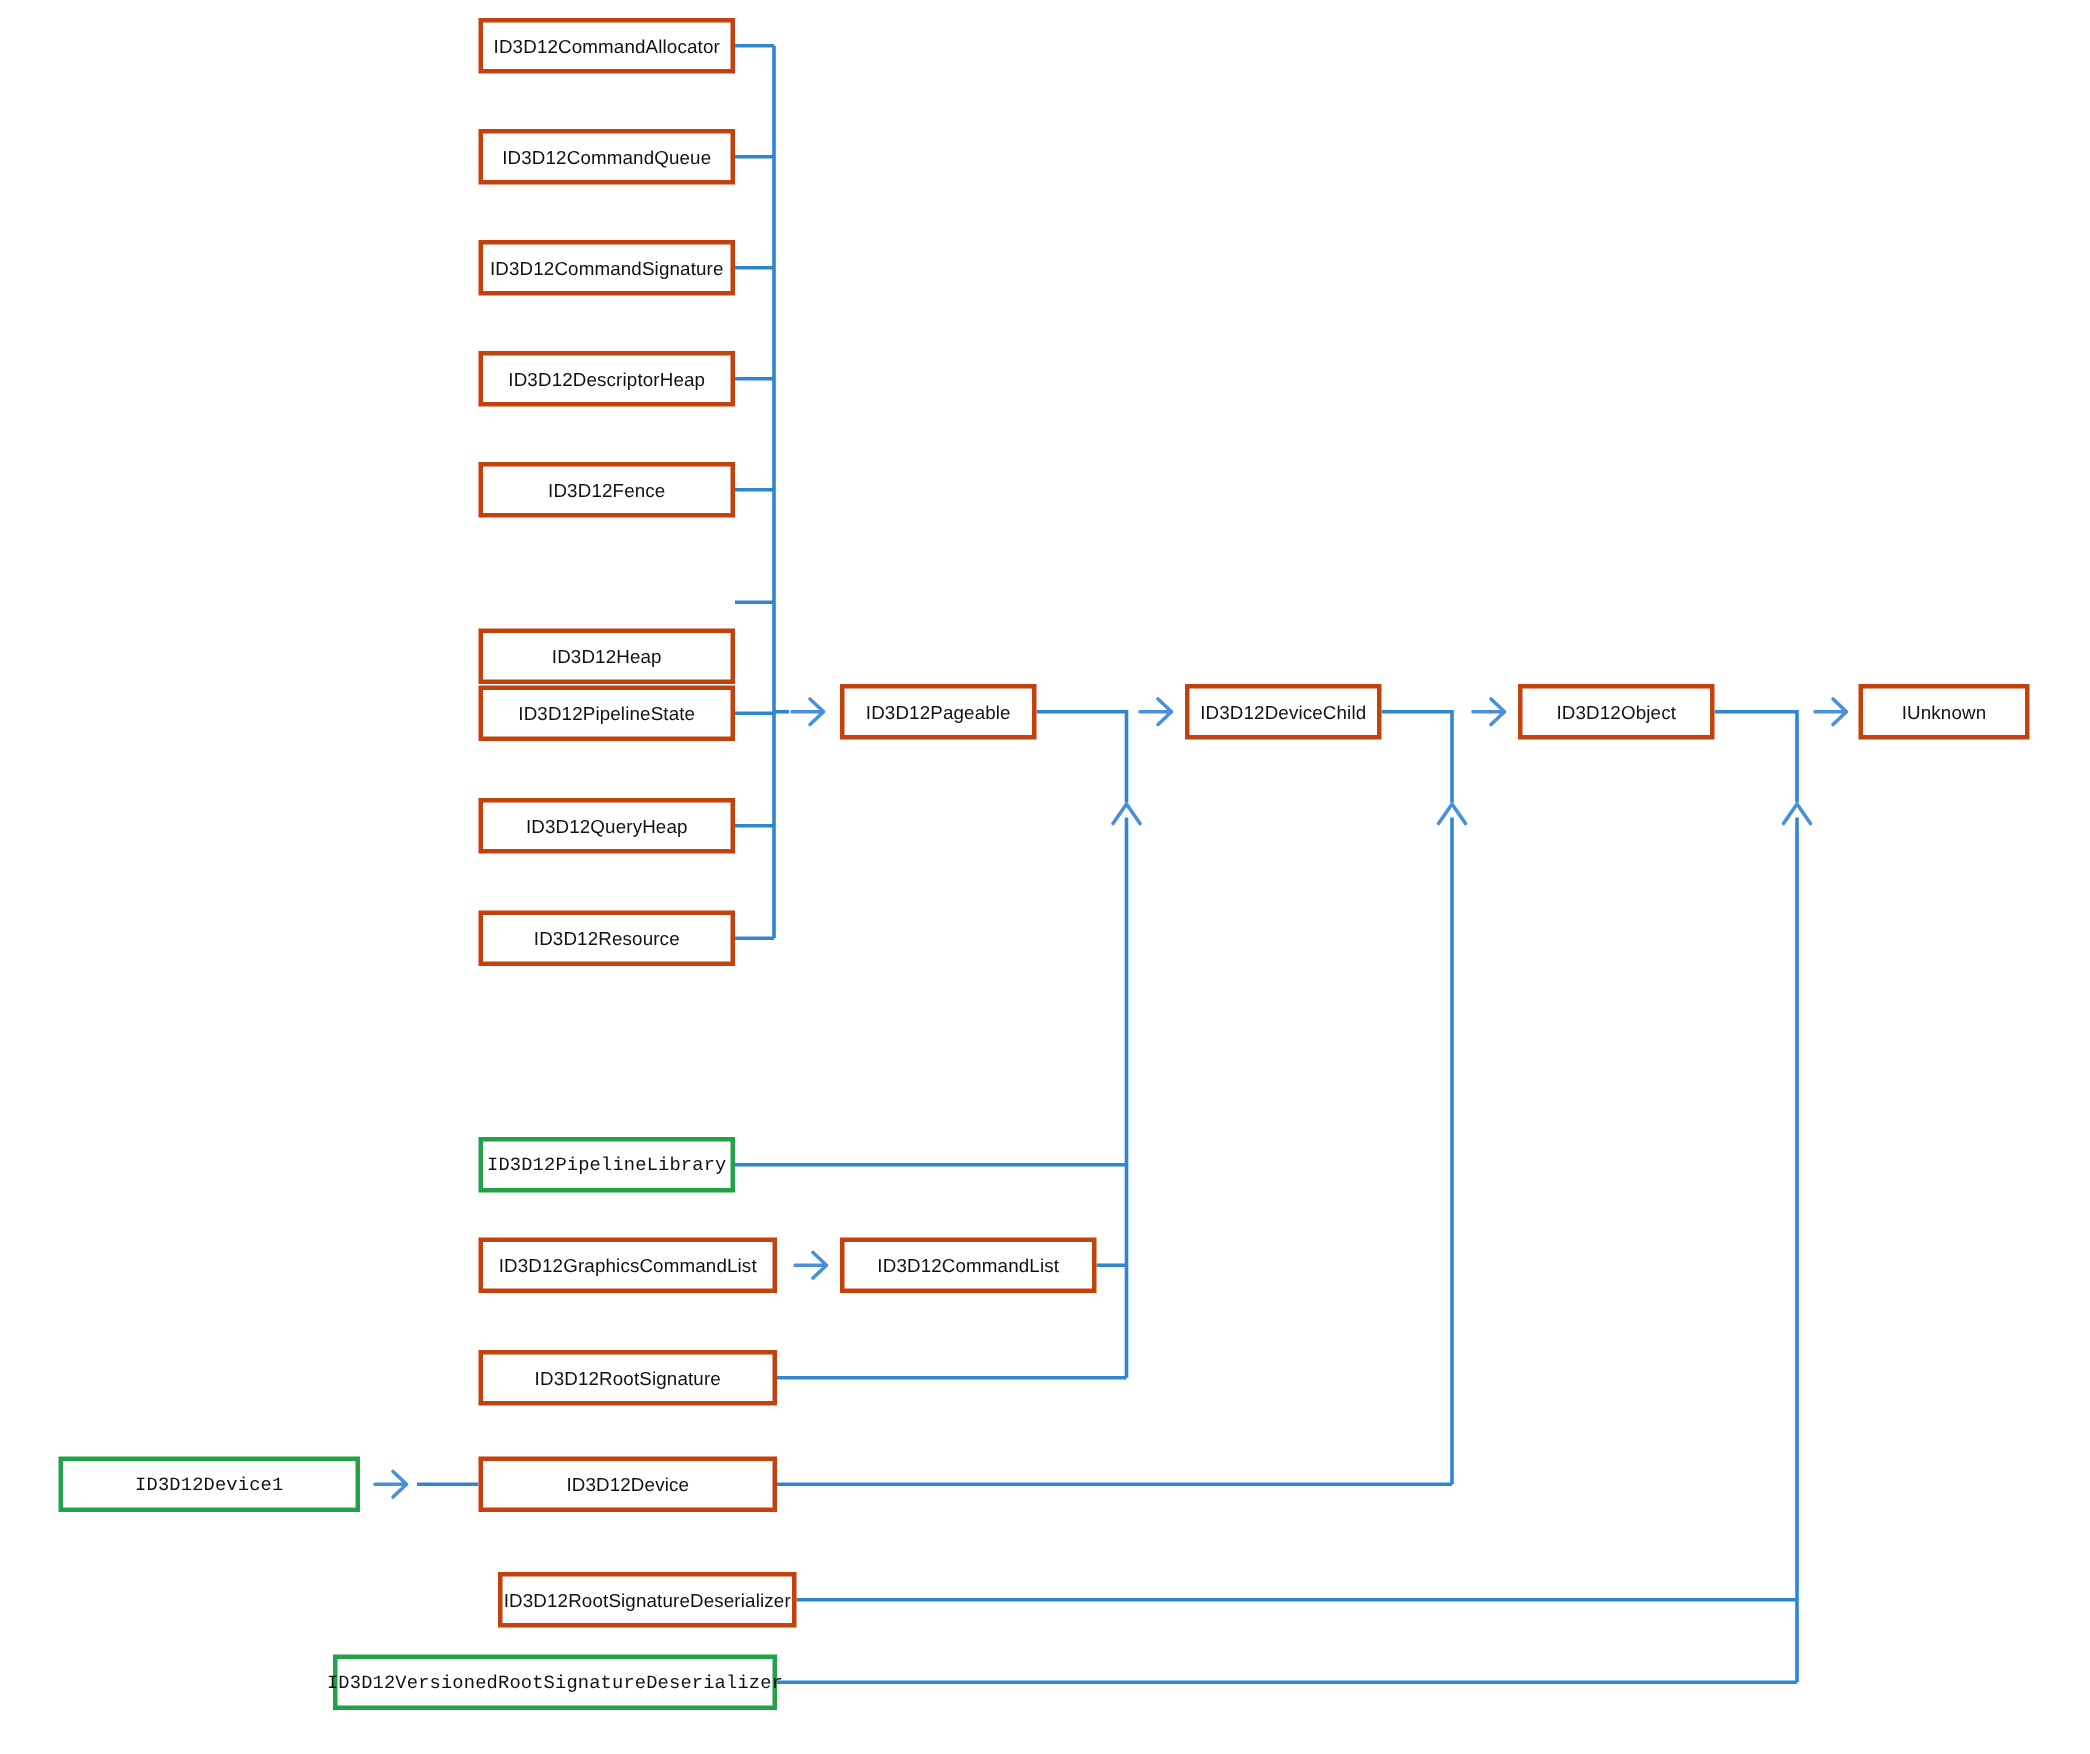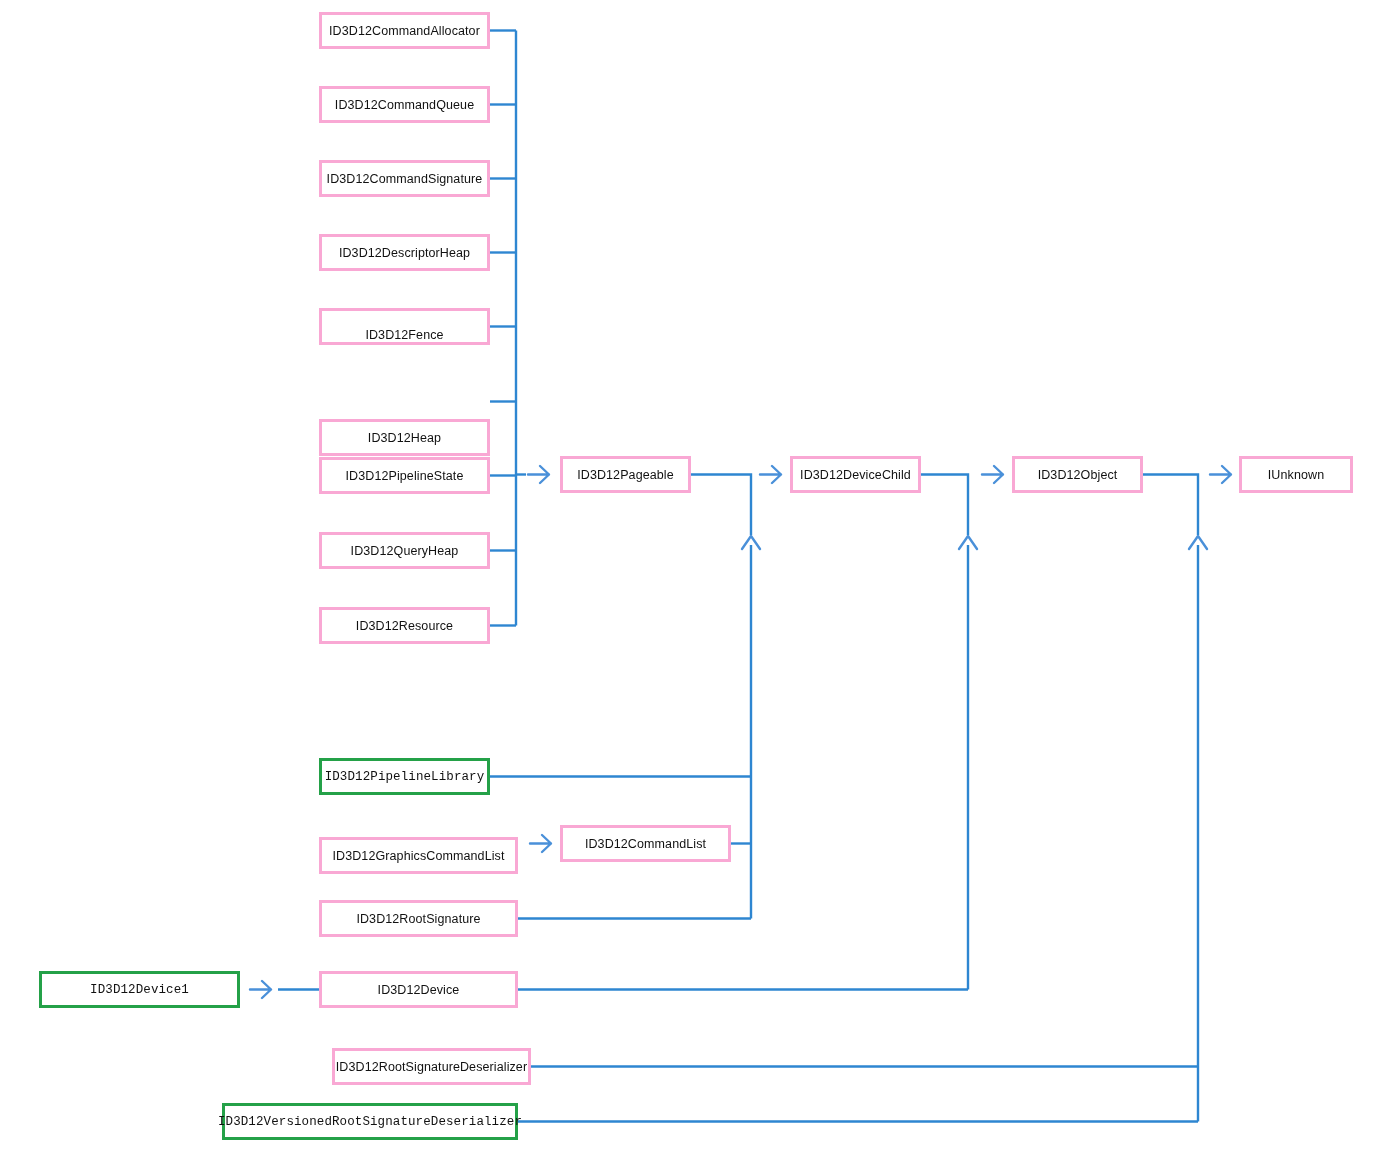--- a/index.html
+++ b/index.html
@@ -22,21 +22,21 @@
     left: 0;
     top: 0;
     width: 1393px;
     height: 1169px;
     pointer-events: none;
   }
   .node {
     position: absolute;
     box-sizing: border-box;
     background: #ffffff;
-    border: 3px solid #f9a8d4;
+    border: 3px solid #c2410c;
     display: flex;
     align-items: center;
     justify-content: center;
     font-size: 12.5px;
     color: #111111;
     letter-spacing: 0.1px;
     white-space: nowrap;
     z-index: 2;
   }
   .node.green {
@@ -111,21 +111,21 @@
       </div>
       <div class="node" style="left: 319px; top: 86px; width: 171px; height: 37px;">
         <span>ID3D12CommandQueue</span>
       </div>
       <div class="node" style="left: 319px; top: 160px; width: 171px; height: 37px;">
         <span>ID3D12CommandSignature</span>
       </div>
       <div class="node" style="left: 319px; top: 234px; width: 171px; height: 37px;">
         <span>ID3D12DescriptorHeap</span>
       </div>
-      <div class="node" style="left: 319px; top: 308px; width: 171px; height: 37px; align-items: flex-end;">
+      <div class="node" style="left: 319px; top: 308px; width: 171px; height: 37px;">
         <span>ID3D12Fence</span>
       </div>
       <div class="node" style="left: 319px; top: 383px; width: 171px; height: 37px; margin-top: 36px;">
         <span>ID3D12Heap</span>
       </div>
       <div class="node" style="left: 319px; top: 457px; width: 171px; height: 37px;">
         <span>ID3D12PipelineState</span>
       </div>
       <div class="node" style="left: 319px; top: 532px; width: 171px; height: 37px;">
         <span>ID3D12QueryHeap</span>
@@ -141,21 +141,21 @@
       </div>
       <div class="node" style="left: 1012px; top: 456px; width: 131px; height: 37px;">
         <span>ID3D12Object</span>
       </div>
       <div class="node" style="left: 1239px; top: 456px; width: 114px; height: 37px;">
         <span>IUnknown</span>
       </div>
       <div class="node green" style="left: 319px; top: 758px; width: 171px; height: 37px;">
         <span>ID3D12PipelineLibrary</span>
       </div>
-      <div class="node" style="left: 319px; top: 825px; width: 199px; height: 37px; margin-top: 12px;">
+      <div class="node" style="left: 319px; top: 825px; width: 199px; height: 37px;">
         <span>ID3D12GraphicsCommandList</span>
       </div>
       <div class="node" style="left: 560px; top: 825px; width: 171px; height: 37px;">
         <span>ID3D12CommandList</span>
       </div>
       <div class="node" style="left: 319px; top: 900px; width: 199px; height: 37px;">
         <span>ID3D12RootSignature</span>
       </div>
       <div class="node green" style="left: 39px; top: 971px; width: 201px; height: 37px;">
         <span>ID3D12Device1</span>

